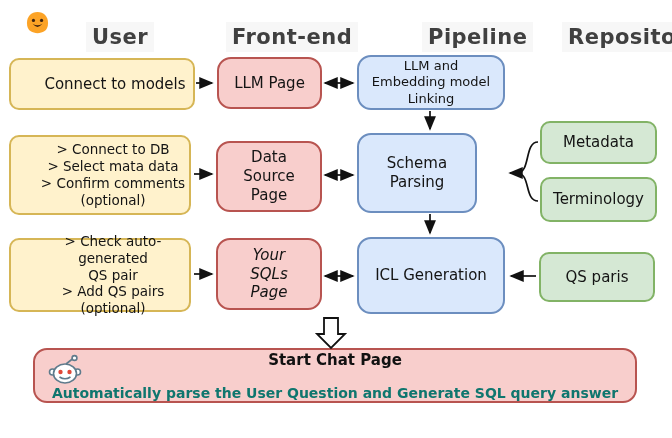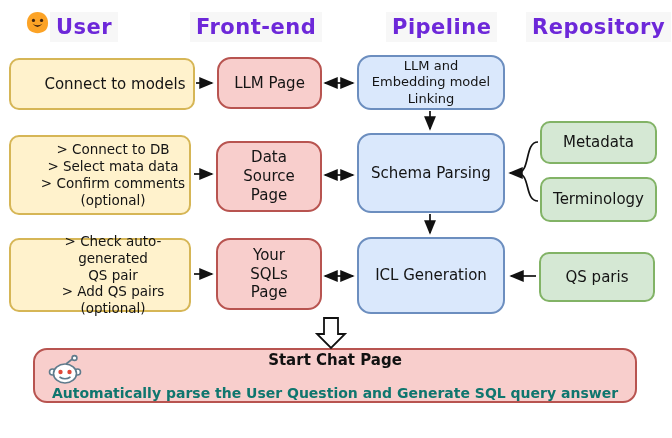--- a/index.html
+++ b/index.html
@@ -1,20 +1,20 @@
 <!DOCTYPE html>
 <html><head>
 <meta charset="utf-8">
 <style>
   html,body{margin:0;padding:0;background:#fff;}
   body{font-family:"DejaVu Sans","Liberation Sans",sans-serif;}
   #canvas{position:relative;width:672px;height:438px;background:#ffffff;overflow:hidden;}
 
-  .hdr{position:absolute;top:12px;font-size:21px;font-weight:bold;color:#6d28d9;
-       background:#f7f7f7;padding:2px 6px;line-height:26px;letter-spacing:0.5px;}
+  .hdr{position:absolute;top:22px;font-size:21px;font-weight:bold;color:#404040;
+       background:#f7f7f7;padding:2px 6px;line-height:26px;letter-spacing:0.5px;margin-left:36px;}
 
   .node{position:absolute;box-sizing:border-box;display:flex;flex-direction:column;
         align-items:center;justify-content:center;text-align:center;
         color:#141414;line-height:1.25;}
   .yellow{background:#FFF2CC;border:2px solid #D6B656;border-radius:10px;padding-left:26px;}
   .pink{background:#F8CECC;border:2px solid #B85450;border-radius:14px;}
   .blue{background:#DAE8FC;border:2px solid #6C8EBF;border-radius:14px;}
   .green{background:#D5E8D4;border:2px solid #82B366;border-radius:10px;}
 
   .t15{font-size:15px;}
@@ -65,28 +65,28 @@
     <div>QS pair</div>
     <div>&gt; Add QS pairs (optional)</div>
   </div>
 
   <div class="node pink t15" style="left:217px;top:57px;width:105px;height:52px;">
     <div>LLM Page</div>
   </div>
   <div class="node pink t15" style="left:216px;top:141px;width:106px;height:71px;padding:18px 12px;">
     <div>Data Source Page</div>
   </div>
-  <div class="node pink t15" style="left:216px;top:238px;width:106px;height:72px;padding:0 14px;">
+  <div class="node pink t15" style="left:216px;top:238px;width:106px;height:72px;padding:0 14px;font-style:italic;">
     <div>Your SQLs Page</div>
   </div>
 
   <div class="node blue t13" style="left:357px;top:55px;width:148px;height:55px;padding:0 10px;">
     <div>LLM and Embedding model Linking</div>
   </div>
-  <div class="node blue t15" style="left:357px;top:133px;width:148px;height:80px;">
+  <div class="node blue t15" style="left:357px;top:133px;width:120px;height:80px;">
     <div>Schema Parsing</div>
   </div>
   <div class="node blue t15" style="left:357px;top:237px;width:148px;height:77px;">
     <div>ICL Generation</div>
   </div>
 
   <div class="node green t15" style="left:540px;top:121px;width:117px;height:43px;">
     <div>Metadata</div>
   </div>
   <div class="node green t15" style="left:540px;top:177px;width:117px;height:45px;">

